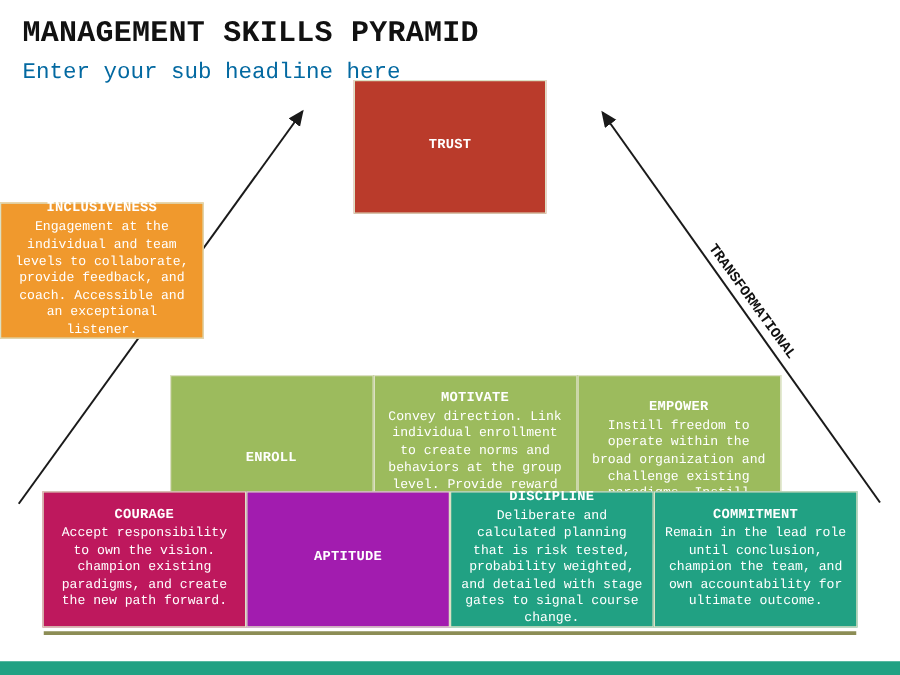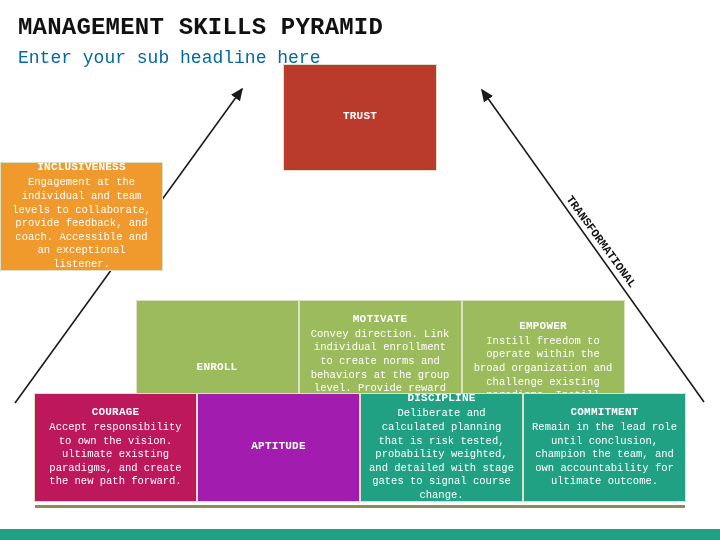--- a/index.html
+++ b/index.html
@@ -140,21 +140,21 @@
     </div>
     <div class="block" style="background-color: rgb(156, 187, 93);">
       <div class="block-title">EMPOWER</div>
       <div class="block-desc">Instill freedom to operate within the broad organization and challenge existing paradigms. Instill ownership for delivery.</div>
     </div>
   </div>
 
   <div class="row row-4">
     <div class="block" style="background-color: #be185d;">
       <div class="block-title">COURAGE</div>
-      <div class="block-desc">Accept responsibility to own the vision. ultimate existing paradigms, and create the new path forward.</div>
+      <div class="block-desc">Accept responsibility to own the vision. champion existing paradigms, and create the new path forward.</div>
     </div>
     <div class="block" style="background-color: #a21caf;">
       <div class="block-title">APTITUDE</div>
     </div>
     <div class="block" style="background-color: rgb(33, 161, 131);">
       <div class="block-title">DISCIPLINE</div>
       <div class="block-desc">Deliberate and calculated planning that is risk tested, probability weighted, and detailed with stage gates to signal course change.</div>
     </div>
     <div class="block" style="background-color: rgb(33, 161, 131);">
       <div class="block-title">COMMITMENT</div>

